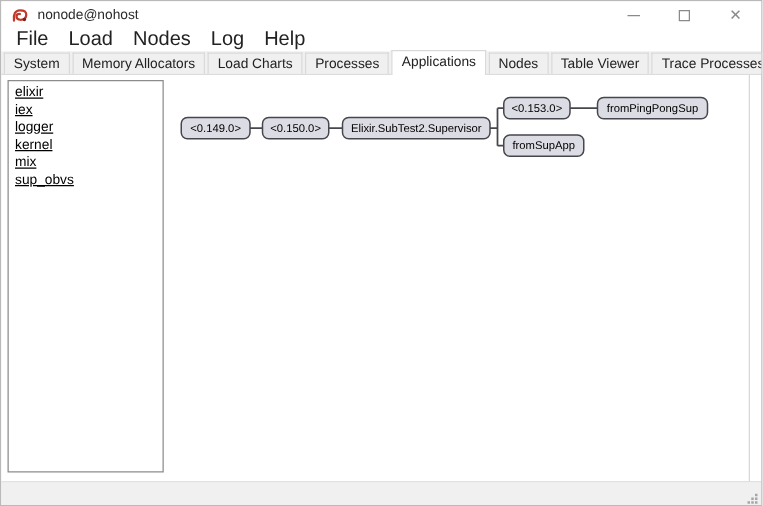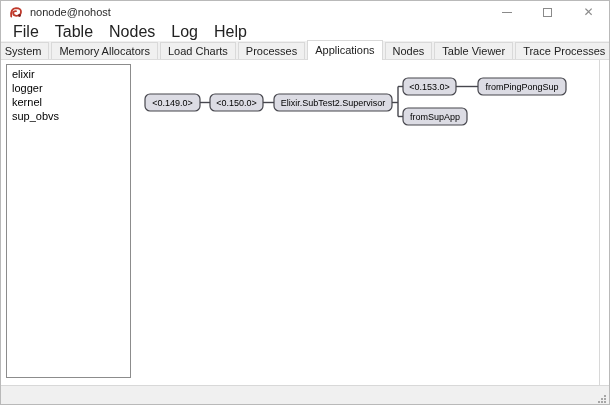--- a/index.html
+++ b/index.html
@@ -30,21 +30,21 @@
 
   
   .menubar {
     height:18px; background:#ffffff; display:flex; align-items:center; padding-left:4px;
   }
   .menu-item { font-size:16px; color:#222; padding:0 8px; line-height:18px; }
 
   
   .tabbar {
     height:19px; background:#f0f0f0; border-bottom:1px solid #dcdcdc;
-    display:flex; align-items:flex-end; padding-left:2px;justify-content:center;
+    display:flex; align-items:flex-end; padding-left:2px;
   }
   .tab {
     height:17px; line-height:16px; font-size:11px; color:#222;
     background:#f0f0f0; border:1px solid #d9d9d9; border-bottom:none;
     padding:0 7px; margin-right:2px; white-space:nowrap;
   }
   .tab.selected {
     height:20px; line-height:19px; background:#ffffff;
     position:relative; z-index:2; margin-bottom:-1px;
   }
@@ -55,20 +55,21 @@
     border-bottom:1px solid #d8d8d8;
   }
   .content-right-edge {
     position:absolute; top:0; right:9px; width:1px; height:100%;
     background:#d8d8d8;
   }
   .listbox {
     position:absolute; left:5px; top:4px; width:125px; height:314px;
     background:#ffffff; border:1px solid #8c8c8c; overflow:hidden;
     padding:2px 0;
+    text-decoration:underline;
   }
   .list-item {
     font-size:11px; color:#000; line-height:14px; padding:0 5px;
     white-space:nowrap;
   }
   .tree-svg { position:absolute; left:0; top:0; width:600px; height:326px; }
 
   
   .statusbar {
     position:relative; height:20px; background:#f0f0f0;
@@ -94,21 +95,21 @@
           <span class="max-glyph"></span>
         </div>
       <div class="win-btn">
           <span class="close-glyph">✕</span>
         </div>
     </div>
   </div>
 
   <div class="menubar">
     <span class="menu-item">File</span>
-    <span class="menu-item">Table</span>
+    <span class="menu-item">Load</span>
     <span class="menu-item">Nodes</span>
     <span class="menu-item">Log</span>
     <span class="menu-item">Help</span>
   </div>
 
   <div class="tabbar">
     <div class="tab">System</div>
     <div class="tab">Memory Allocators</div>
     <div class="tab">Load Charts</div>
     <div class="tab">Processes</div>
@@ -116,22 +117,24 @@
     <div class="tab">Nodes</div>
     <div class="tab">Table Viewer</div>
     <div class="tab">Trace Processes</div>
   </div>
 
   <div class="content">
     <div class="content-right-edge"></div>
 
     <div class="listbox">
       <div class="list-item">elixir</div>
+      <div class="list-item">iex</div>
       <div class="list-item">logger</div>
       <div class="list-item">kernel</div>
+      <div class="list-item">mix</div>
       <div class="list-item">sup_obvs</div>
     </div>
 
     <svg class="tree-svg" viewBox="0 0 600 326">
         <polyline points="199,42.5 209,42.5" fill="none" stroke="#46464d" stroke-width="1.4"></polyline>
         <polyline points="262,42.5 273,42.5" fill="none" stroke="#46464d" stroke-width="1.4"></polyline>
         <polyline points="391,42.5 397,42.5" fill="none" stroke="#46464d" stroke-width="1.4"></polyline>
         <polyline points="397,26.5 397,56.5" fill="none" stroke="#46464d" stroke-width="1.4"></polyline>
         <polyline points="397,26.5 402,26.5" fill="none" stroke="#46464d" stroke-width="1.4"></polyline>
         <polyline points="397,56.5 402,56.5" fill="none" stroke="#46464d" stroke-width="1.4"></polyline>

